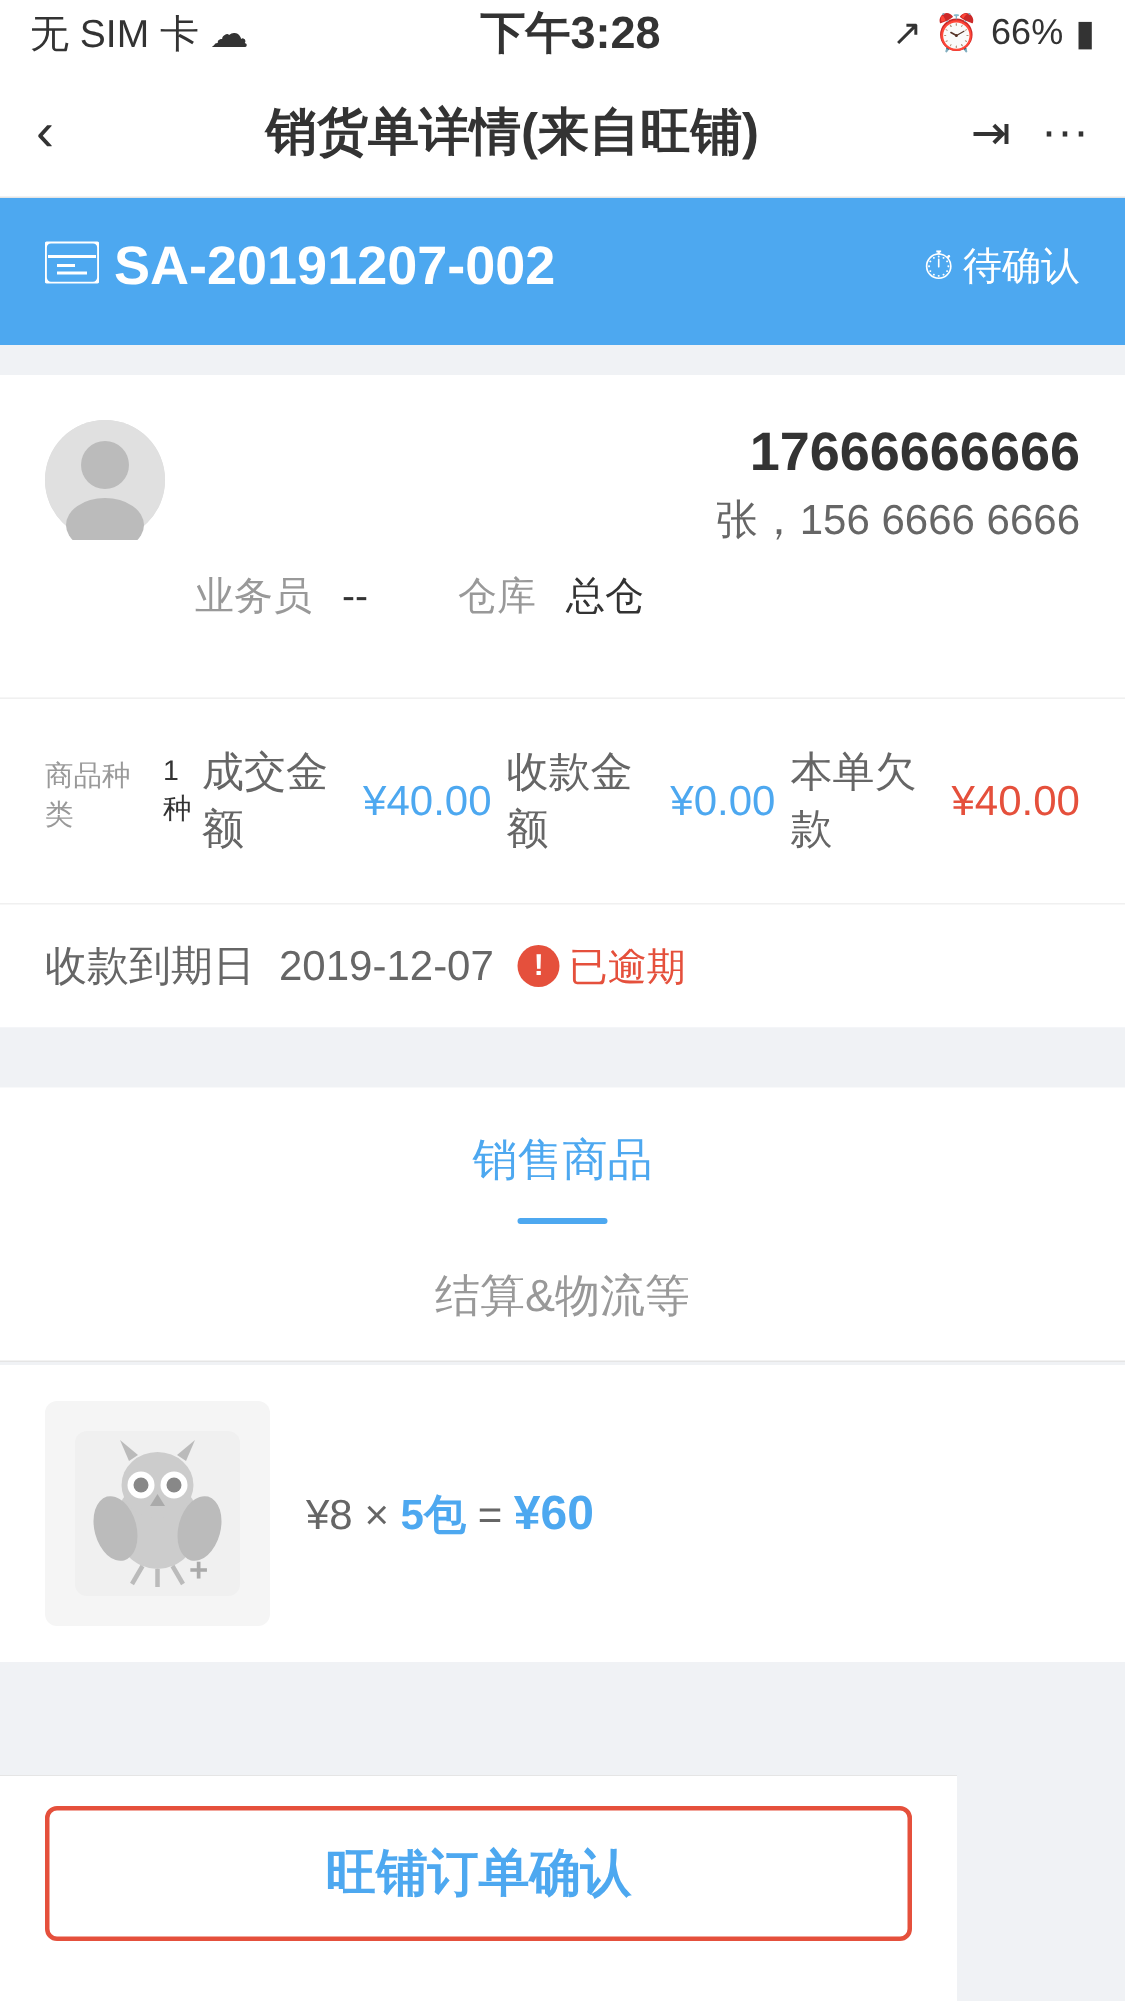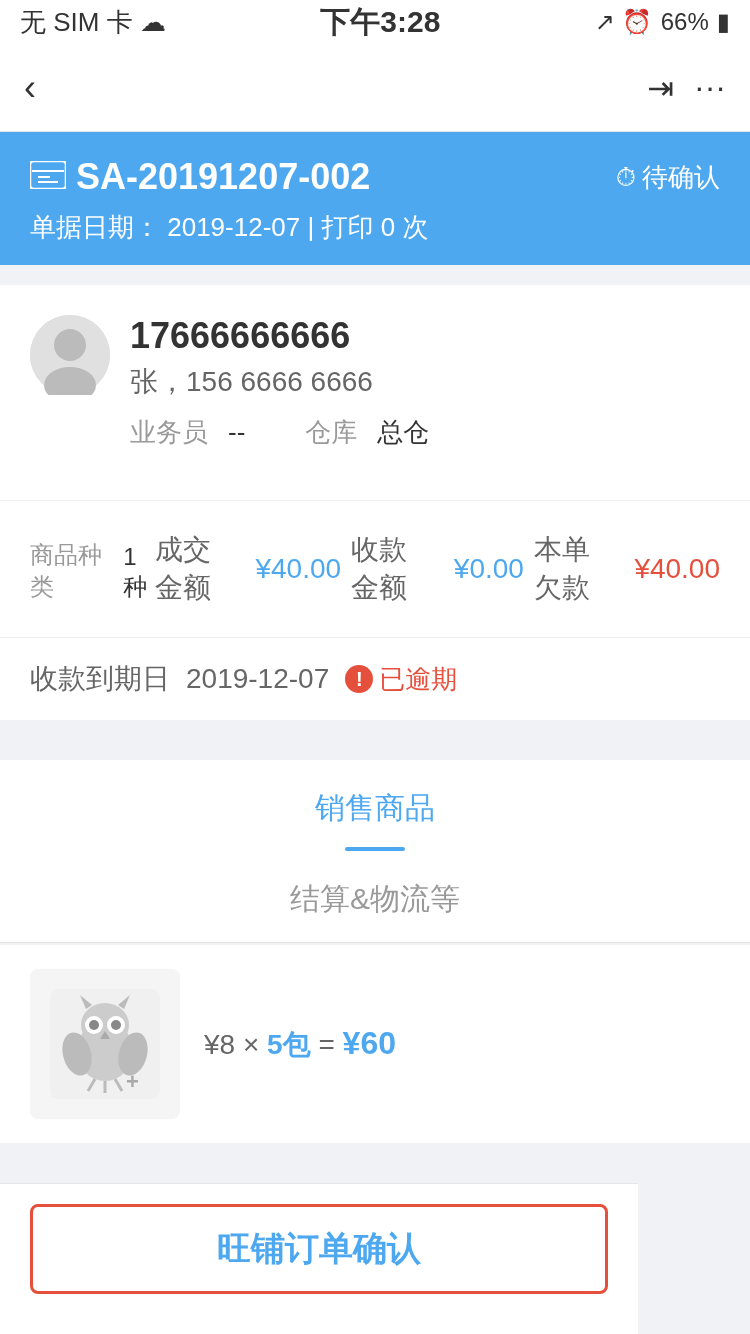--- a/index.html
+++ b/index.html
@@ -108,21 +108,21 @@
     }
     .avatar-icon {
       width: 80px;
       height: 80px;
       border-radius: 50%;
       background: #ddd;
       display: flex;
       align-items: center;
       justify-content: center;
     }
-    .customer-info { flex: 1; }
+    .customer-info { flex: 1; text-align: right; }
     .customer-phone {
       font-size: 36px;
       font-weight: 600;
       color: #333;
       margin-bottom: 6px;
     }
     .customer-name {
       font-size: 28px;
       color: #666;
       margin-bottom: 14px;
@@ -142,23 +142,23 @@
     .stats-section {
       border-top: 1px solid #f0f0f0;
       padding: 30px 30px;
       background: #fff;
       display: flex;
       align-items: flex-start;
       justify-content: space-between;
     }
     .stats-left {
       display: flex;
-      align-items: flex-end;
+      align-items: flex-start;
       gap: 12px;
-      font-size: 24px;
+      font-size: 19px;
       color: #666;
       padding-top: 8px;
     }
     .stats-label { color: #999; }
     .stats-value { color: #333; font-weight: 500; }
     .stats-right {
       display: flex;
       flex-direction: row;
       align-items: flex-end;
       gap: 10px;
@@ -314,20 +314,21 @@
   <div class="status-right">
     <span>↗</span>
     <span>⏰</span>
     <span>66%</span>
     <span>▮</span>
   </div>
 </div>
 
 <div class="nav-bar">
   <span class="nav-back">‹</span>
+  <span class="nav-title">销货单详情(来自旺铺)</span>
   <div class="nav-right">
     <span class="nav-icon">⇥</span>
     <span class="nav-icon">···</span>
   </div>
 </div>
 
 <div class="blue-header">
   <div class="blue-header-top">
     <div class="order-id">
       <span>
@@ -337,27 +338,20 @@
           <line x1="8" y1="16" x2="20" y2="16" stroke="white" stroke-width="2"></line>
           <line x1="8" y1="21" x2="28" y2="21" stroke="white" stroke-width="2"></line>
         </svg>
       </span>
       <span>SA-20191207-002</span>
     </div>
     <div class="order-status">
       <span>⏱</span>
       <span>待确认</span>
     </div>
-  </div>
-  <div class="blue-header-bottom">
-    <span>单据日期：</span>
-    <span>2019-12-07</span>
-    <span> | 打印 </span>
-    <span>0</span>
-    <span> 次</span>
   </div>
 </div>
 
 <div class="white-card">
   <div class="customer-section">
     <div class="avatar-icon">
       <svg width="80" height="80" viewBox="0 0 80 80" xmlns="http://www.w3.org/2000/svg">
         <circle cx="40" cy="40" r="40" fill="#e0e0e0"></circle>
         <circle cx="40" cy="30" r="16" fill="#bbb"></circle>
         <ellipse cx="40" cy="70" rx="26" ry="18" fill="#bbb"></ellipse>

